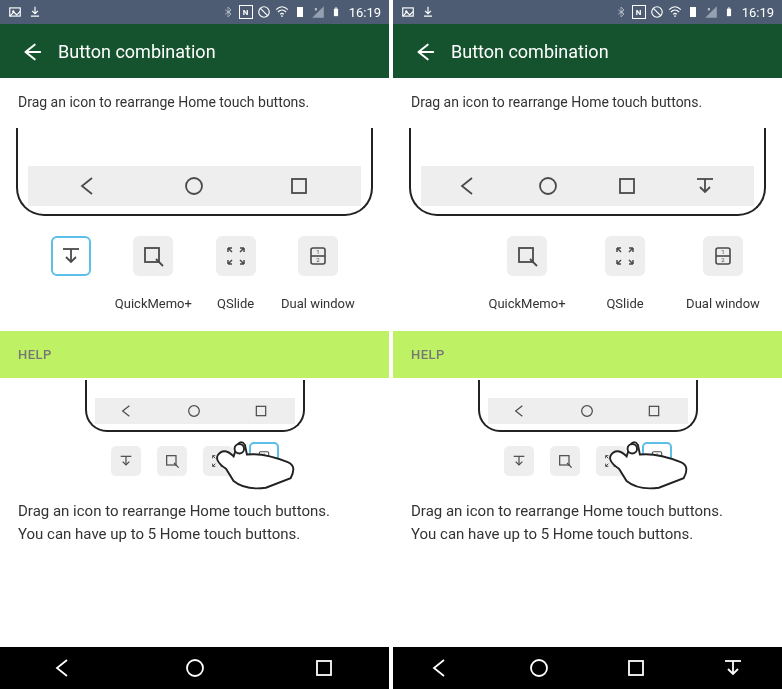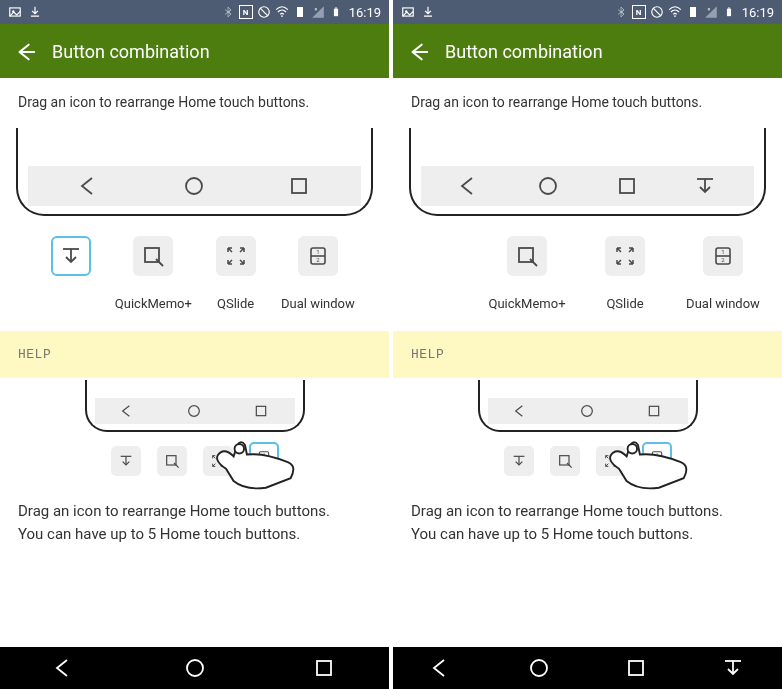--- a/index.html
+++ b/index.html
@@ -3,35 +3,35 @@
 <meta charset="utf-8">
 <style>
   * { box-sizing: border-box; margin: 0; padding: 0; }
   body { font-family: Roboto, Arial, sans-serif; background: #fff; width: 782px; height: 689px; overflow: hidden; position: relative; }
   .screens { display: flex; gap: 4px; }
   .screen { width: 389px; background: #fff; position: relative; }
   .status-bar { height: 24px; background: #4d5c72; display: flex; align-items: center; justify-content: space-between; padding: 0 8px; color: #fff; font-size: 12px; }
   .status-left { display: flex; gap: 6px; align-items: center; }
   .status-right { display: flex; gap: 4px; align-items: center; }
   .status-icon { width: 14px; height: 14px; display: flex; align-items: center; justify-content: center; }
-  .app-bar { height: 54px; background: #4d7c0f; display: flex; align-items: center; padding: 0 14px; gap: 18px; }
+  .app-bar { height: 54px; background: #14532d; display: flex; align-items: center; padding: 0 20px; gap: 18px; }
   .app-bar .back-icon { color: #fff; width: 20px; height: 20px; }
   .app-bar .title { color: #fff; font-size: 18px; font-weight: 400; }
   .instruction { padding: 16px 18px 10px; font-size: 14px; color: #333; }
   .phone-preview { border: 2px solid #222; border-top: none; border-radius: 0 0 28px 28px; margin: 8px 16px 14px; padding: 38px 10px 8px; position: relative; }
   .nav-row { background: #eeeeee; height: 40px; display: flex; align-items: center; justify-content: space-around; padding: 0 10px; }
   .nav-row.four .nav-btn { flex: 1; display:flex; justify-content:center; }
   .nav-btn { flex: 1; display: flex; justify-content: center; }
   .icon-row { display: flex; justify-content: flex-end; gap: 20px; padding: 6px 20px 0; }
   .icon-row.left-variant { justify-content: space-around; gap: 0; padding: 6px 30px 0 30px; }
   .tool-item { display: flex; flex-direction: column; align-items: center; gap: 20px; width: 78px;}
   .tool-box { width: 40px; height: 40px; border-radius: 6px; background: #eeeeee; display: flex; align-items: center; justify-content: center; }
   .tool-box.selected { background: #fff; border: 2px solid #5bbfe8; }
   .tool-label { font-size: 13px; color: #333; white-space: nowrap; }
-  .section-header { background: #fef9c3; padding: 16px 18px; margin-top: 20px; font-size: 13px; color: #777; font-weight: 500; letter-spacing: 0.5px; font-family: Liberation Mono, monospace; }
+  .section-header { background: #bef264; padding: 16px 18px; margin-top: 20px; font-size: 13px; color: #777; font-weight: 500; letter-spacing: 0.5px; }
   .help-area { padding: 2px 0 0; position: relative; }
   .mini-phone { border: 2px solid #222; border-top: none; border-radius: 0 0 22px 22px; margin: 0 auto; width: 220px; padding: 18px 8px 6px; }
   .mini-nav { background: #eeeeee; height: 26px; display: flex; align-items: center; justify-content: space-around; }
   .mini-tools { display: flex; justify-content: center; gap: 16px; margin: 14px auto 0; width: 230px; position: relative; }
   .mini-tool { width: 30px; height: 30px; border-radius: 5px; background: #eeeeee; display: flex; align-items: center; justify-content: center; }
   .mini-tool.active-drag { border: 2px solid #5bbfe8; background: #fff; transform: translateY(-4px); }
   .hand { position: absolute; right: 8px; bottom: -18px; width: 95px; height: 60px; }
   .help-text { padding: 24px 18px 12px; font-size: 15px; color: #333; line-height: 1.5; }
   .system-navbars { position: absolute; left: 0; bottom: 0; width: 782px; display: flex; gap: 4px; }
   .sys-nav { width: 389px; height: 42px; background: #000; display: flex; align-items: center; justify-content: space-around; }

